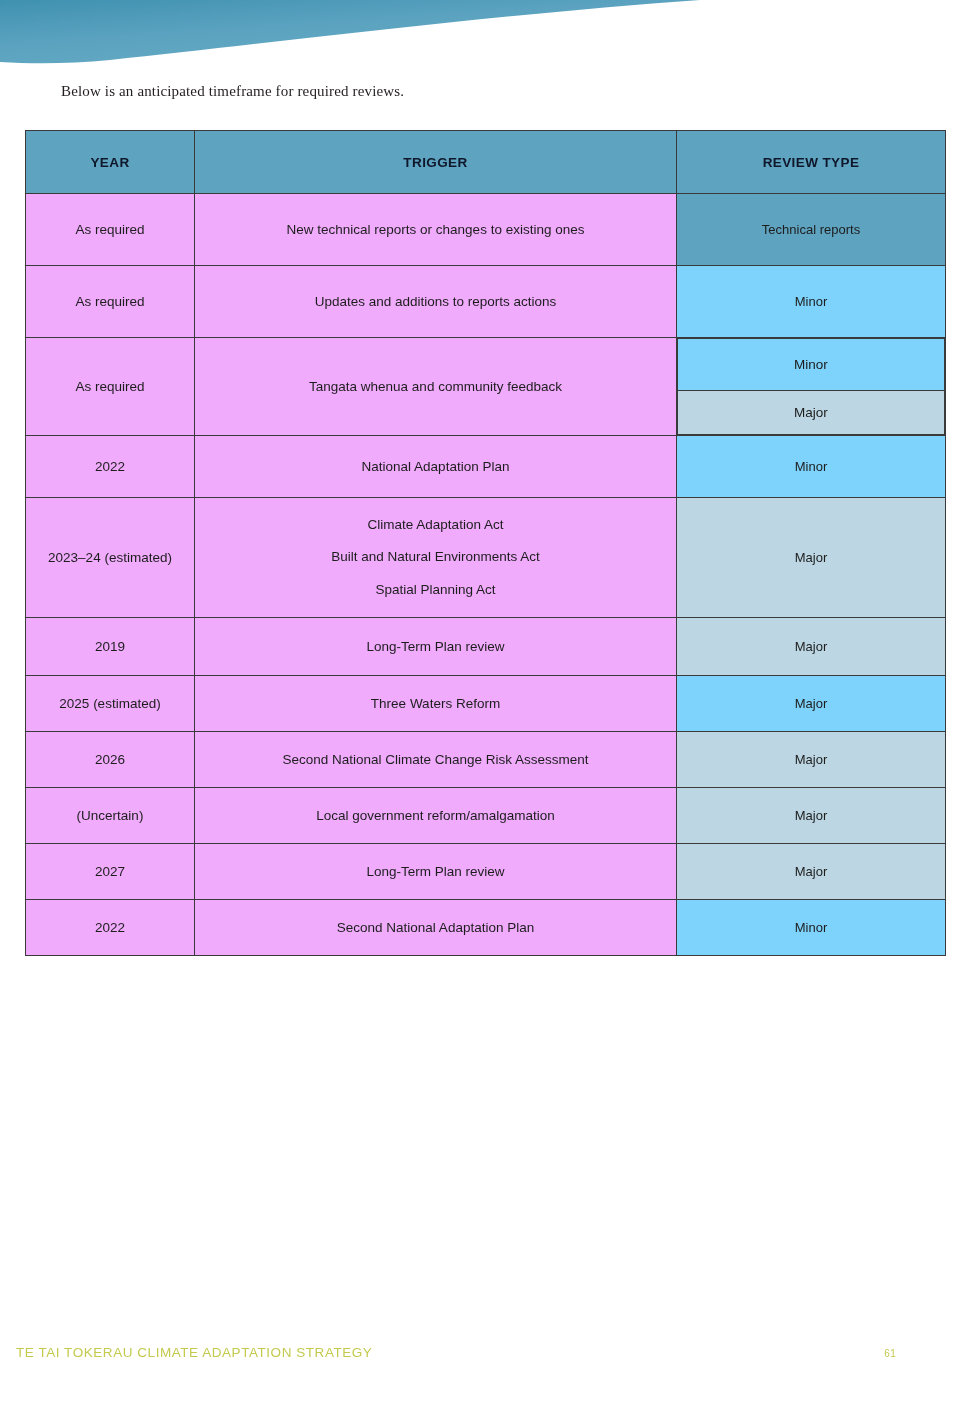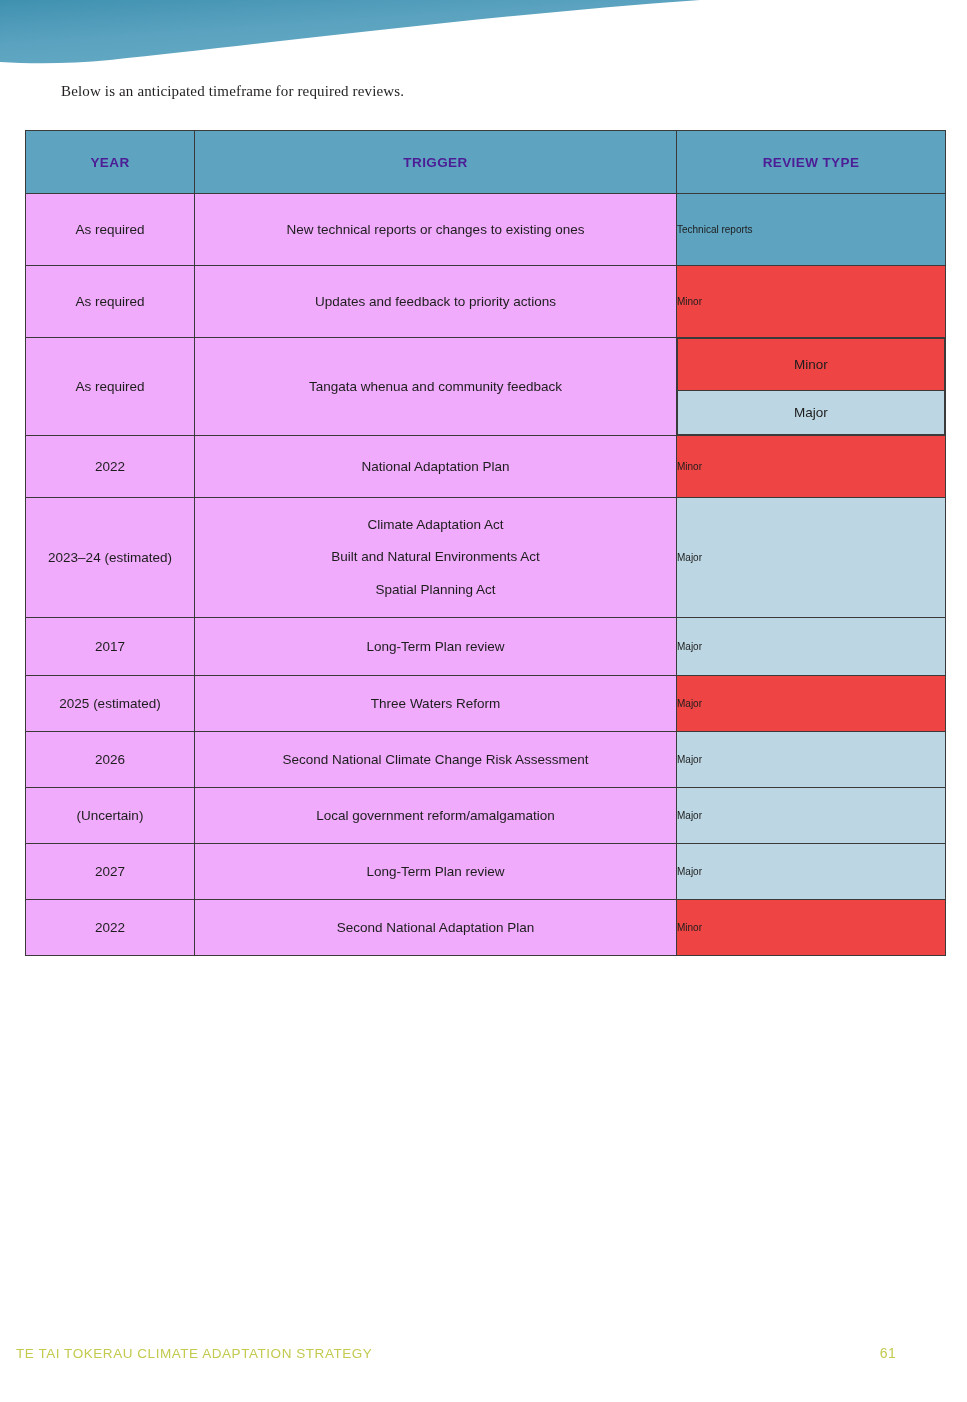--- a/index.html
+++ b/index.html
@@ -56,42 +56,43 @@
 
   .col-year   { width: 169px; }
   .col-trig   { width: 482px; }
   .col-rev    { width: 269px; }
 
   thead th {
     background: #5ea3c0;
     height: 62px;
     font-size: 13.5px;
     font-weight: bold;
-    color: #4c1d95;
+    color: #0f172a;
     letter-spacing: 0.4px;
     text-align: center;
     margin-left: 6px;
   }
 
   td.year-cell,
   td.trigger-cell {
     background: #f0abfc;
     text-align: center;
     font-size: 13.5px;
     color: #1d1d1d;
   }
 
   td.review-cell {
-    font-size: 10px;
+    text-align: center;
+    font-size: 13px;
     color: #1d1d1d;
   }
 
   
   .fill-teal  { background: #5ea3c0; }
-  .fill-light { background: #ef4444; }
+  .fill-light { background: #7dd3fc; }
   .fill-mid   { background: #bcd7e3; }
 
   
   td.split-cell { padding: 0; border: 1.6px solid #3a3a3a; }
   table.split-inner {
     width: 100%;
     height: 100%;
     border-collapse: collapse;
     table-layout: fixed;
   }
@@ -115,21 +116,21 @@
     display: flex;
     justify-content: space-between;
     align-items: baseline;
   }
   #footer-title {
     font-size: 13.5px;
     color: #c3ca4e;
     letter-spacing: 0.55px;
   }
   #footer-page {
-    font-size: 14px;
+    font-size: 10px;
     color: #c3ca4e;
     letter-spacing: 0.3px;
   }
 </style>
 </head>
 <body>
 
 <svg id="header-wave" viewBox="0 0 967 70" preserveAspectRatio="none" xmlns="http://www.w3.org/2000/svg">
   <defs>
     <linearGradient id="waveGrad" x1="0" y1="0" x2="0.75" y2="1">
@@ -159,21 +160,21 @@
   <tbody>
 
     <tr style="height:72px;">
       <td class="year-cell vt-upper">As required</td>
       <td class="trigger-cell vt-upper">New technical reports or changes to existing ones</td>
       <td class="review-cell fill-teal vt-upper">Technical reports</td>
     </tr>
 
     <tr style="height:72px;">
       <td class="year-cell vt-upper">As required</td>
-      <td class="trigger-cell vt-upper">Updates and feedback to priority actions</td>
+      <td class="trigger-cell vt-upper">Updates and additions to reports actions</td>
       <td class="review-cell fill-light vt-upper">Minor</td>
     </tr>
 
     <tr style="height:96px;">
       <td class="year-cell vt-mid">As required</td>
       <td class="trigger-cell vt-mid">Tangata whenua and community feedback</td>
       <td class="split-cell">
         <table class="split-inner">
           <tbody>
               <tr style="height:52px;">
@@ -197,21 +198,21 @@
       <td class="year-cell vt-mid">2023–24 (estimated)</td>
       <td class="trigger-cell vt-mid">
         <div style="line-height:2.4;">Climate Adaptation Act</div>
         <div style="line-height:2.4;">Built and Natural Environments Act</div>
         <div style="line-height:2.4;">Spatial Planning Act</div>
       </td>
       <td class="review-cell fill-mid vt-mid">Major</td>
     </tr>
 
     <tr style="height:58px;">
-      <td class="year-cell vt-mid">2017</td>
+      <td class="year-cell vt-mid">2019</td>
       <td class="trigger-cell vt-mid">Long-Term Plan review</td>
       <td class="review-cell fill-mid vt-upper">Major</td>
     </tr>
 
     <tr style="height:56px;">
       <td class="year-cell vt-mid">2025 (estimated)</td>
       <td class="trigger-cell vt-mid">Three Waters Reform</td>
       <td class="review-cell fill-light vt-upper">Major</td>
     </tr>
 

